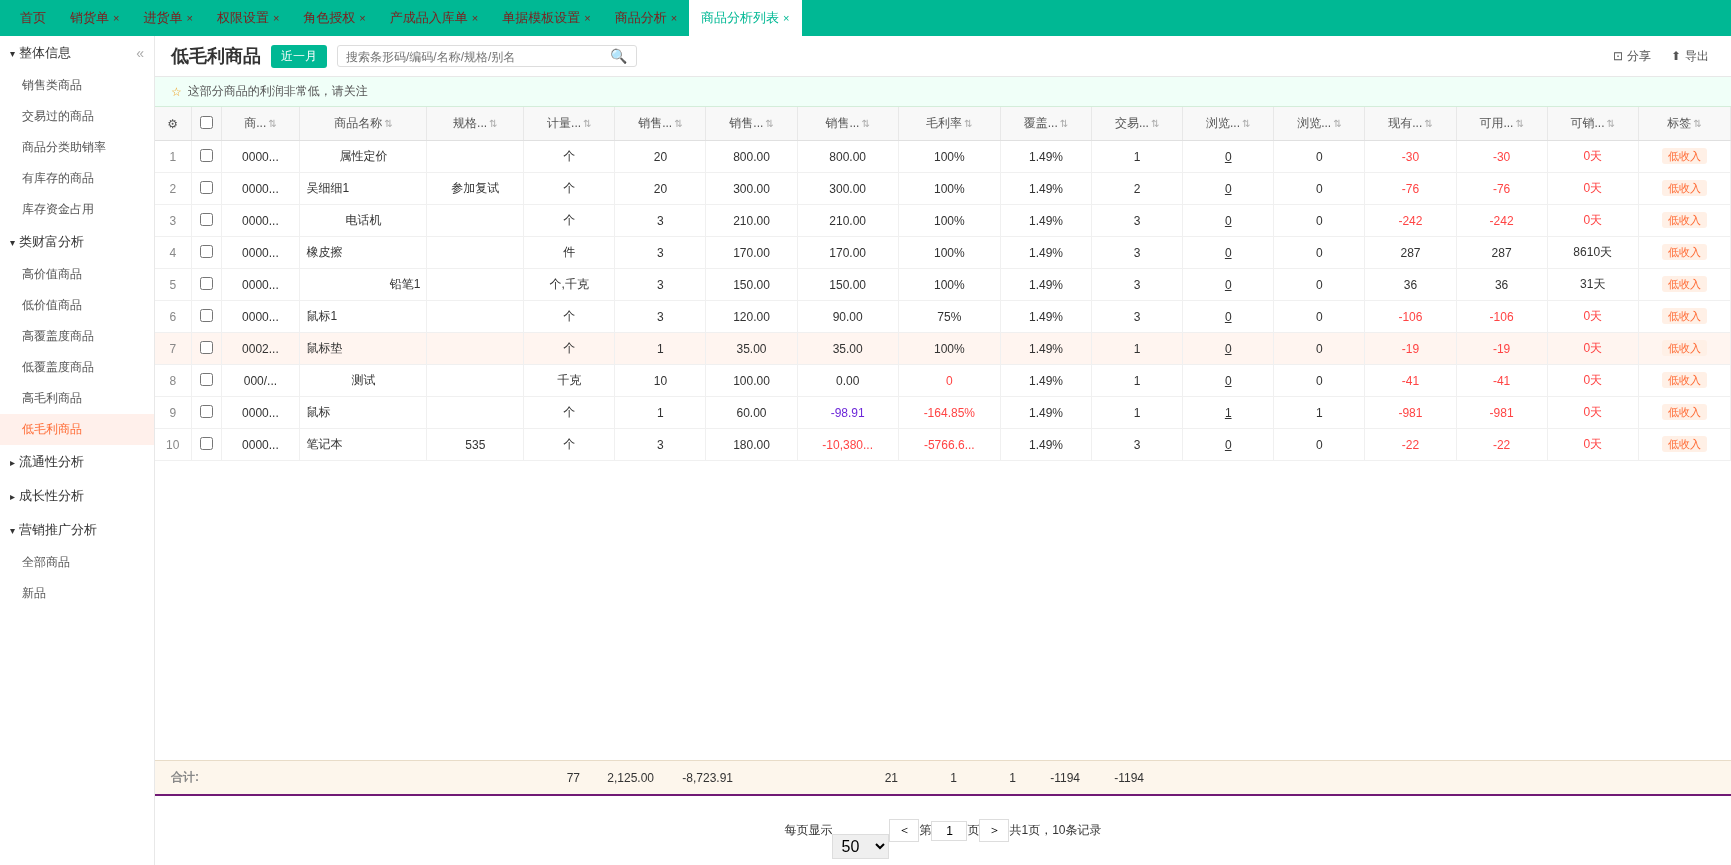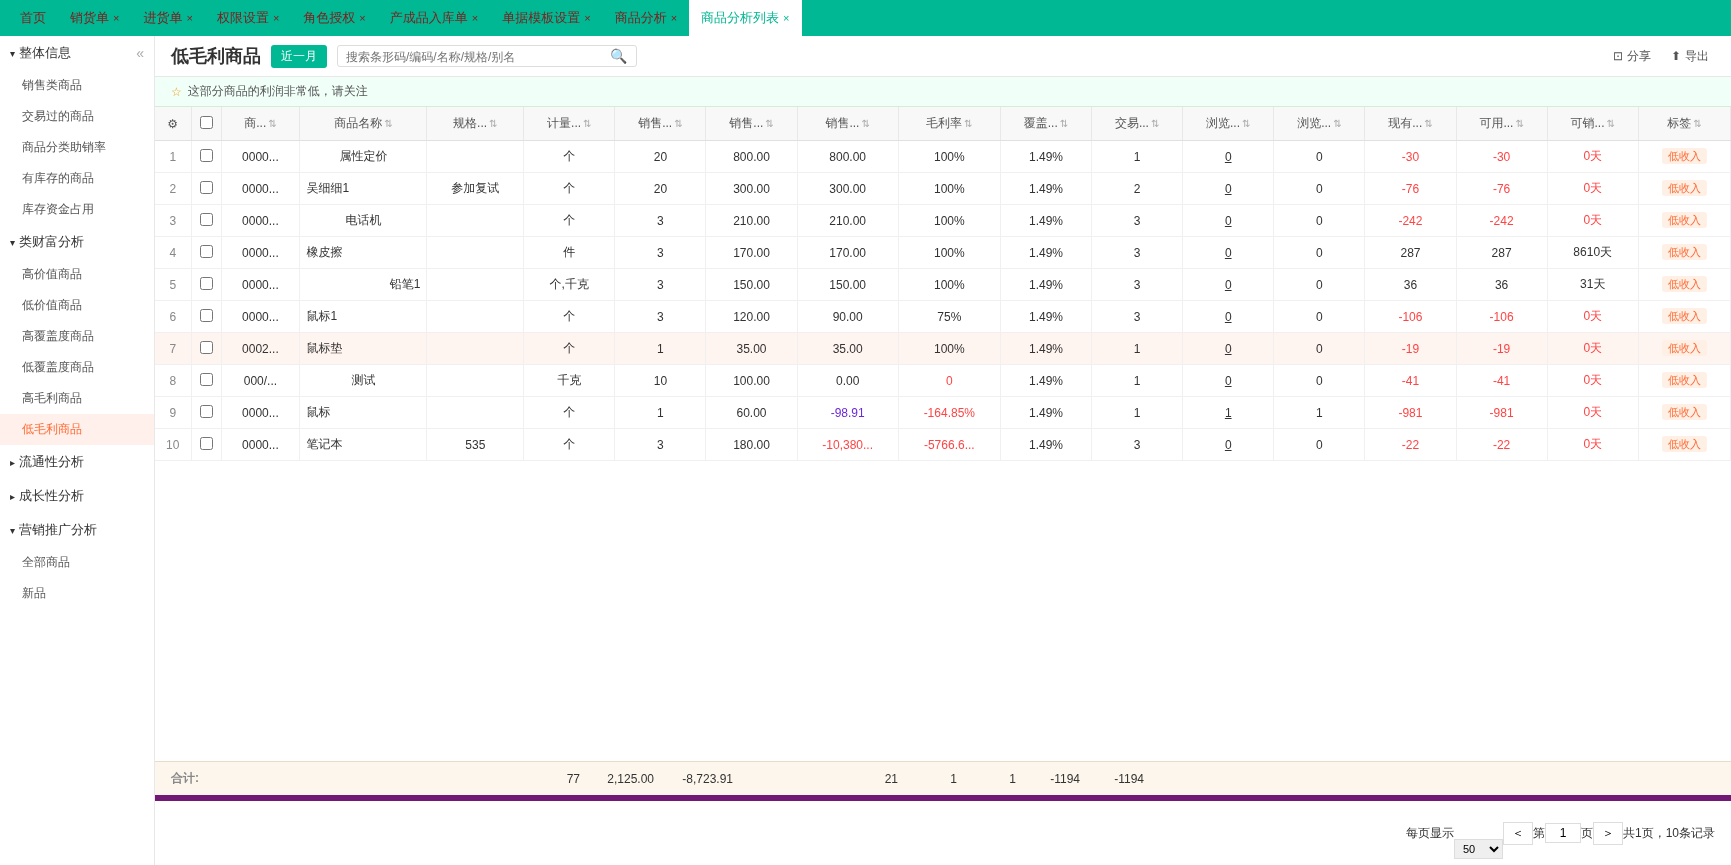--- a/index.html
+++ b/index.html
@@ -189,30 +189,30 @@
       display: flex;
       align-items: center;
       font-size: 12px;
     }
     .total-label { color: #888; margin-right: 20px; font-weight: bold; }
     
     
     .pagination-bar {
       display: flex;
       align-items: center;
-      justify-content: flex-end;
+      justify-content: center;
       padding: 6px 16px;
-      border-top: 6px solid #701a75;
+      border-top: 2px solid #701a75;
       background: #fff;
       font-size: 12px;
     }
     .page-size-select {
       border: 1px solid #ddd;
       padding: 2px 4px;
-      font-size: 11px;
+      font-size: 16px;
       margin-top: 32px;
     }
     .page-nav-btn {
       border: 1px solid #ddd;
       background: #fff;
       padding: 2px 8px;
       cursor: pointer;
       font-size: 12px;
     }
     .page-nav-btn:disabled { color: #ccc; }

